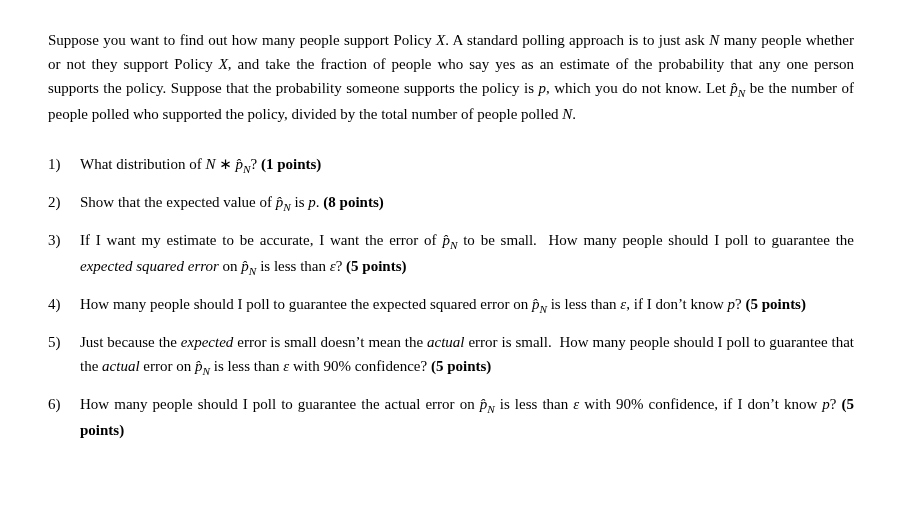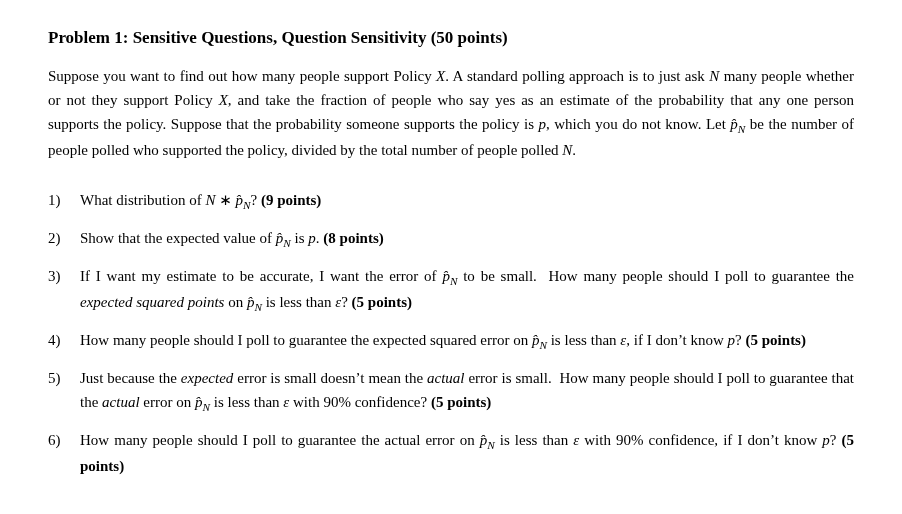--- a/index.html
+++ b/index.html
@@ -56,46 +56,45 @@
     }
     sub, sup {
       font-size: 0.75em;
     }
   </style>
 </head>
 <body>
 
 <div>
 
-  <div class="problem-title">Problem 1: Sensitive Questions, Question Sensitivity (50 points)</div>
 
   <div class="intro-text">
     Suppose you want to find out how many people support Policy <span class="math-inline">X</span>. A standard polling approach is to just ask <span class="math-inline">N</span> many people whether or not they support Policy <span class="math-inline">X</span>, and take the fraction of people who say yes as an estimate of the probability that any one person supports the policy. Suppose that the probability someone supports the policy is <span class="math-inline">p</span>, which you do not know. Let <span class="math-inline">p̂<sub>N</sub></span> be the number of people polled who supported the policy, divided by the total number of people polled <span class="math-inline">N</span>.
   </div>
 
   <ol class="questions-list">
 
     <li>
       <span class="q-number">1)</span>
       <span class="q-content">
-        What distribution of <span class="math-inline">N</span> ∗ <span class="math-inline">p̂<sub>N</sub></span>? <span class="bold">(9 points)</span>
+        What distribution of <span class="math-inline">N</span> ∗ <span class="math-inline">p̂<sub>N</sub></span>? <span class="bold">(1 points)</span>
       </span>
     </li>
 
     <li>
       <span class="q-number">2)</span>
       <span class="q-content">
         Show that the expected value of <span class="math-inline">p̂<sub>N</sub></span> is <span class="math-inline">p</span>. <span class="bold">(8 points)</span>
       </span>
     </li>
 
     <li>
       <span class="q-number">3)</span>
       <span class="q-content">
-        If I want my estimate to be accurate, I want the error of <span class="math-inline">p̂<sub>N</sub></span> to be small.&nbsp; How many people should I poll to guarantee the <span class="italic">expected squared points</span> on <span class="math-inline">p̂<sub>N</sub></span> is less than <span class="math-inline">ε</span>? <span class="bold">(5 points)</span>
+        If I want my estimate to be accurate, I want the error of <span class="math-inline">p̂<sub>N</sub></span> to be small.&nbsp; How many people should I poll to guarantee the <span class="italic">expected squared error</span> on <span class="math-inline">p̂<sub>N</sub></span> is less than <span class="math-inline">ε</span>? <span class="bold">(5 points)</span>
       </span>
     </li>
 
     <li>
       <span class="q-number">4)</span>
       <span class="q-content">
         How many people should I poll to guarantee the expected squared error on <span class="math-inline">p̂<sub>N</sub></span> is less than <span class="math-inline">ε</span>, if I don’t know <span class="math-inline">p</span>? <span class="bold">(5 points)</span>
       </span>
     </li>
 

